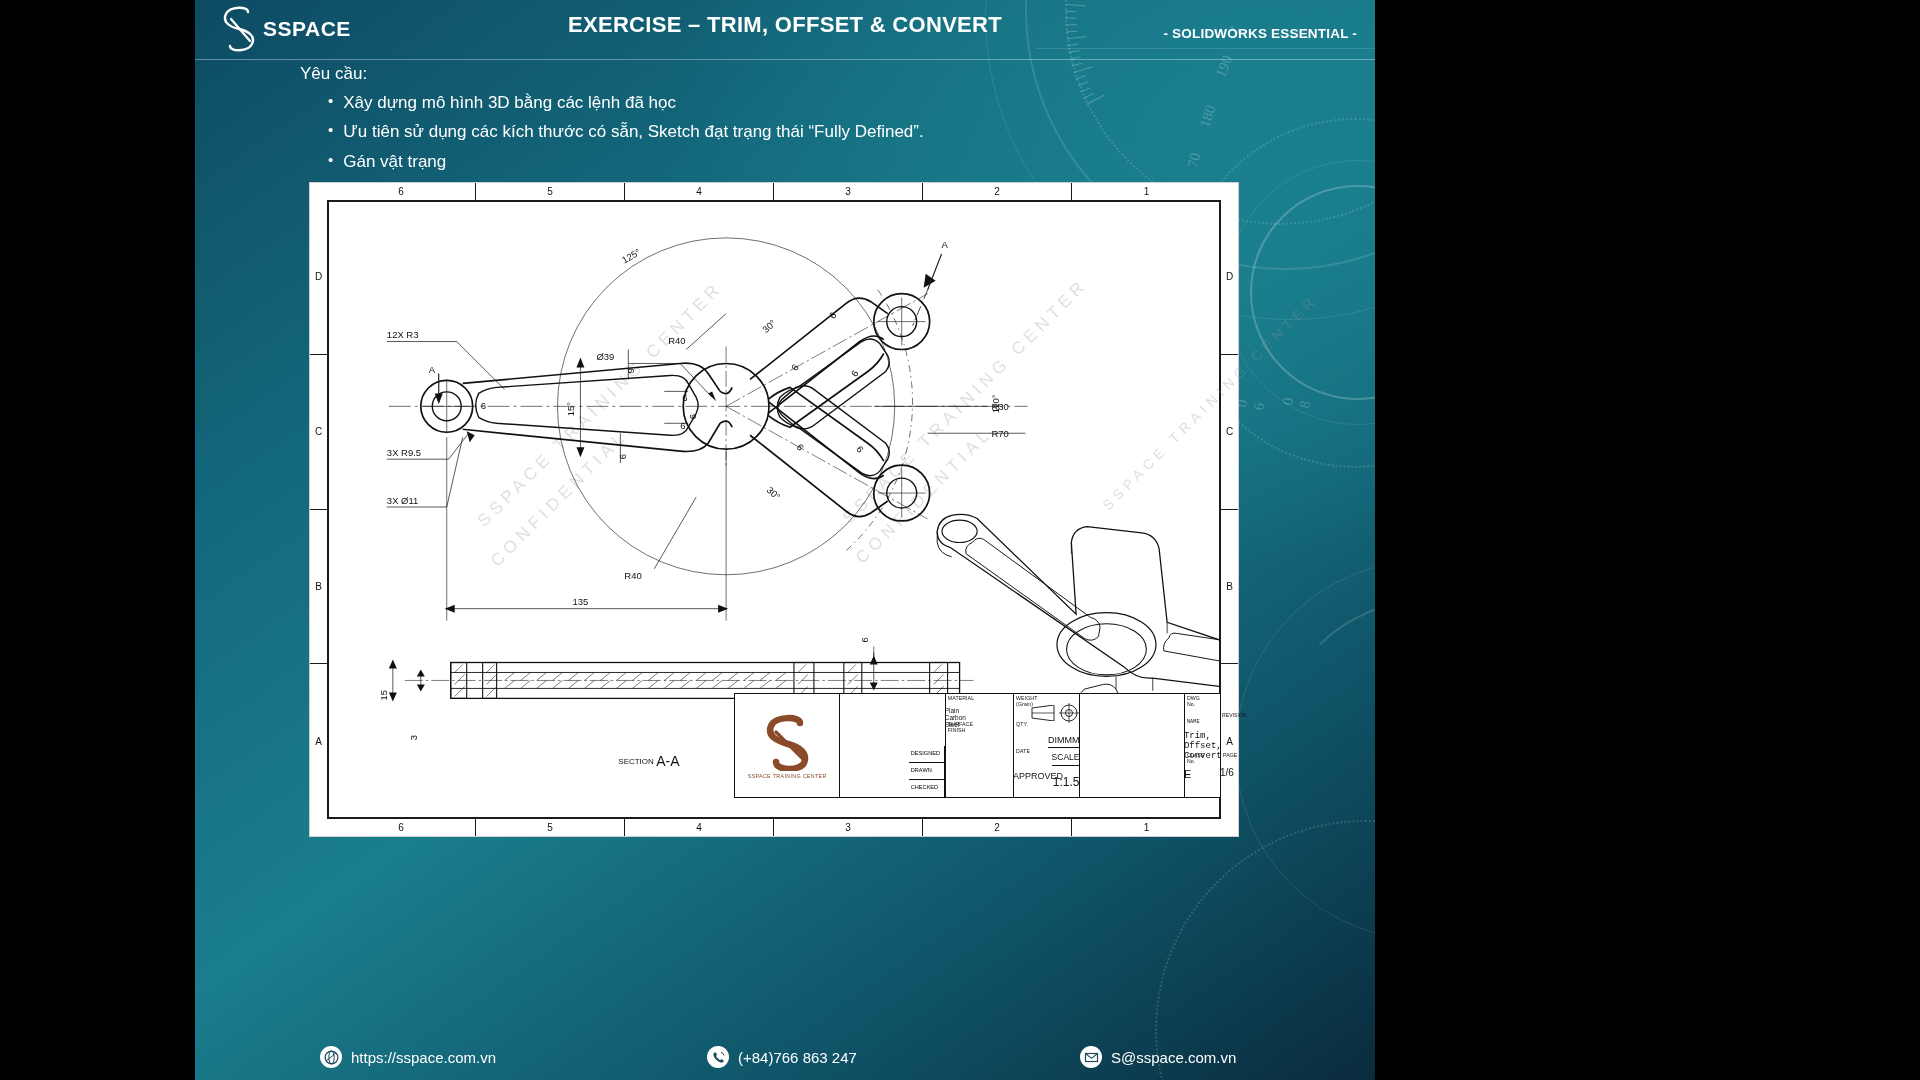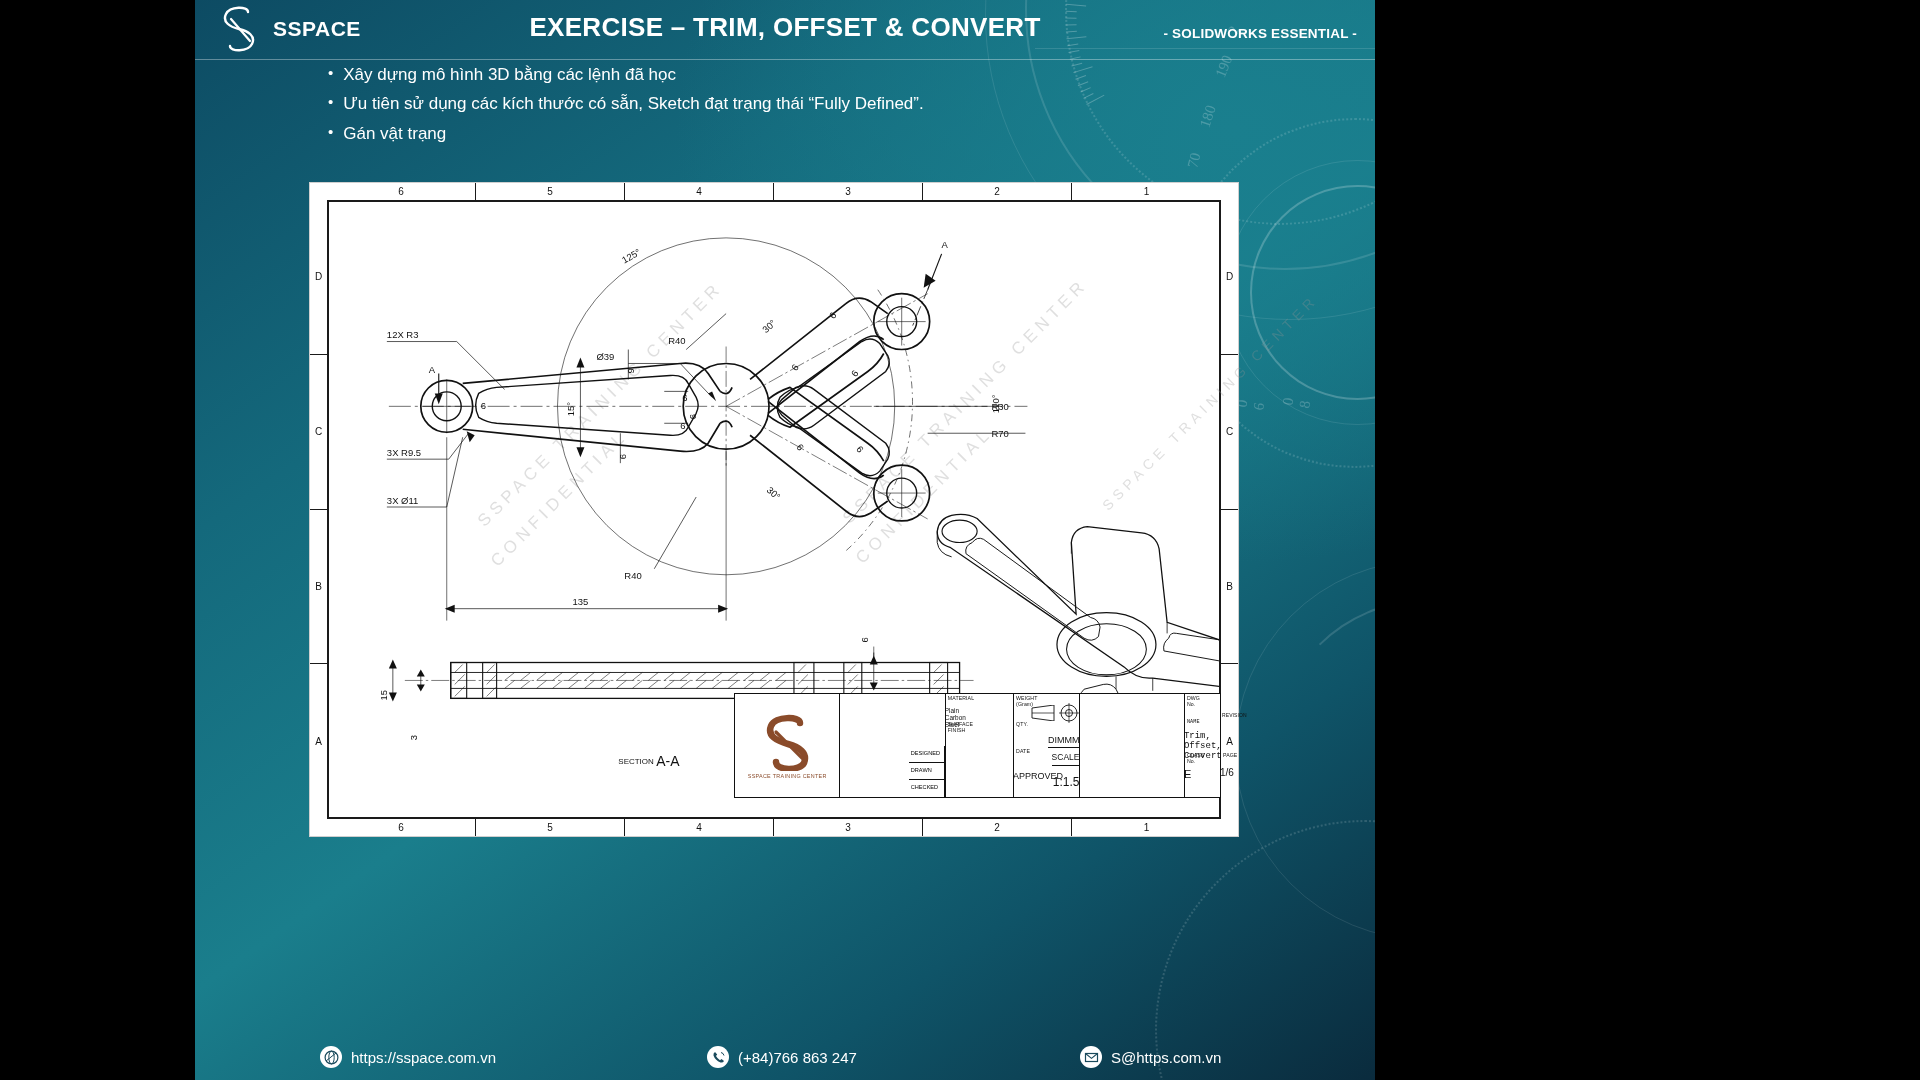--- a/index.html
+++ b/index.html
@@ -26,25 +26,25 @@
   .tick { position: absolute; left: 50%; top: 0; width: 1px; height: 14px;
           background: rgba(255,255,255,0.25); transform-origin: 50% 180px; }
   .deco-num { position: absolute; color: rgba(255,255,255,0.22); font-size: 15px;
               font-family: "Liberation Serif", serif; }
   .hline { position: absolute; height: 1px; background: rgba(255,255,255,0.13); }
 
   
   #header { position: absolute; left: 0; top: 0; width: 1180px; height: 60px; }
   #header-underline { position: absolute; left: 0; top: 59px; width: 1180px; height: 1px;
                       background: rgba(255,255,255,0.35); }
-  #logo-group { position: absolute; left: 22px; top: 5px; display: flex; align-items: center; gap: 12px; }
+  #logo-group { position: absolute; left: 22px; top: 5px; display: flex; align-items: center; gap: 2px; }
   #logo-mark { width: 44px; height: 48px; }
   #logo-text { color: #fff; font-size: 21px; font-weight: 700; letter-spacing: 0.5px; }
   #slide-title { position: absolute; left: 0; top: 12px; width: 1180px; text-align: center;
-                 color: #fff; font-size: 26px; font-weight: 700; letter-spacing: 0.3px; }
+                 color: #fff; font-size: 22px; font-weight: 700; letter-spacing: 0.3px; }
   #course-label { position: absolute; right: 18px; top: 26px; color: #fff;
                   font-size: 13.5px; font-weight: 700; letter-spacing: 0.2px; }
 
   
   #requirements { position: absolute; left: 105px; top: 64px; width: 900px; color: #fff; }
   #req-heading { font-size: 17px; margin-bottom: 8px; }
   .req-row { display: flex; align-items: flex-start; gap: 10px; margin-bottom: 8px; padding-left: 28px; }
   .req-bullet { font-size: 15px; line-height: 1.25; color: #fff; }
   .req-text { font-size: 17px; line-height: 1.25; }
 
@@ -154,20 +154,21 @@
         <line x1="14" y1="14" x2="33" y2="36" stroke="#ffffff" stroke-width="2.2" stroke-linecap="round"></line>
       </svg>
       <span id="logo-text">SSPACE</span>
     </div>
     <div id="slide-title">EXERCISE – TRIM, OFFSET &amp; CONVERT</div>
     <div id="course-label">- SOLIDWORKS ESSENTIAL -</div>
     <div id="header-underline"></div>
   </div>
 
   <div id="requirements">
+    <div id="req-heading">Yêu cầu:</div>
 
     <div class="req-row">
       <span class="req-bullet">•</span>
       <span class="req-text">Xây dựng mô hình 3D bằng các lệnh đã học</span>
     </div>
     <div class="req-row">
       <span class="req-bullet">•</span>
       <span class="req-text">Ưu tiên sử dụng các kích thước có sẵn, Sketch đạt trạng thái “Fully Defined”.</span>
     </div>
     <div class="req-row">
@@ -586,17 +587,17 @@
       </span>
       <span>(+84)766 863 247</span>
     </div>
     <div class="foot-item" id="foot-mail">
       <span class="foot-icon">
         <svg width="15" height="15" viewBox="0 0 15 15">
           <rect x="1.5" y="3.5" width="12" height="8" fill="none" stroke="#1a4a5c" stroke-width="1.2"></rect>
           <path d="M1.5 3.5 L7.5 8.4 L13.5 3.5" fill="none" stroke="#1a4a5c" stroke-width="1.1"></path>
         </svg>
       </span>
-      <span>S@https.com.vn</span>
+      <span>S@sspace.com.vn</span>
     </div>
   </div>
 
 </div>
 
 </body></html>

